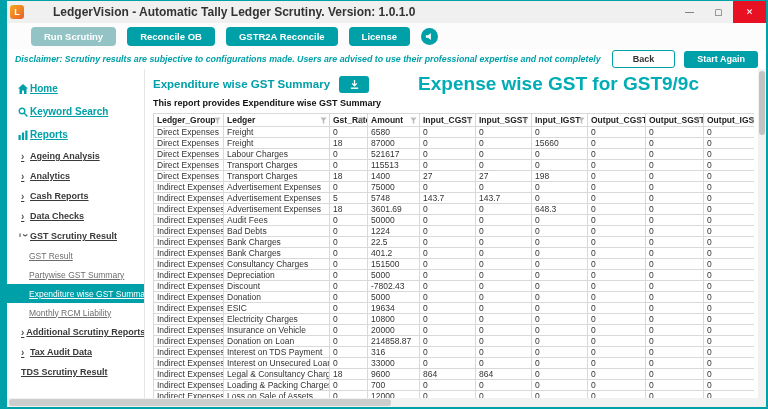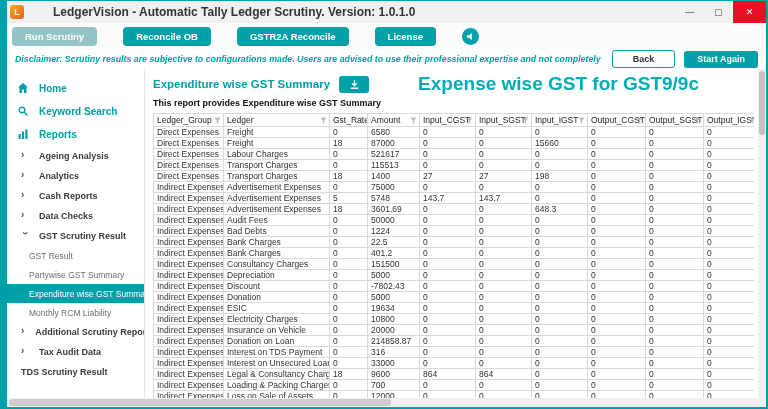--- a/index.html
+++ b/index.html
@@ -14,57 +14,57 @@
   
   .titlebar{flex:0 0 22px;background:#f0f0f0;display:flex;align-items:center;gap:5px;padding-left:3px;}
   .app-icon{width:14px;height:14px;border-radius:3px;flex:0 0 14px;
     background:linear-gradient(135deg,#f6a821 0%,#ef7d25 60%,#e85d2a 100%);
     display:inline-flex;align-items:center;justify-content:center;color:#fff;font-size:9px;font-weight:bold;}
   .title{font-size:12px;font-weight:bold;color:#333;white-space:nowrap;margin-left:24px;}
   .win-controls{margin-left:auto;display:flex;height:100%;align-items:stretch;}
   .win-btn{width:29px;display:flex;align-items:center;justify-content:center;font-size:9px;color:#444;cursor:pointer;}
   .win-btn.close{background:var(--close-red);color:#fff;width:33px;}
   
-  .toolbar{flex:0 0 26px;background:#fcfcfc;display:flex;align-items:center;gap:26px;padding:0 5px;}
+  .toolbar{flex:0 0 26px;background:#fcfcfc;display:flex;align-items:center;gap:11px;padding:0 24px;}
   .tbtn{background:var(--accent);color:#fff;border:none;border-radius:4px;font-size:9.5px;font-weight:bold;
     padding:4px 13px;font-family:inherit;cursor:pointer;white-space:nowrap;}
   .tbtn.disabled{background:var(--disabled);}
   .circle-icon{width:17px;height:17px;border-radius:50%;background:var(--accent);color:#fff;
     display:inline-flex;align-items:center;justify-content:center;font-size:10px;font-weight:bold;cursor:pointer;}
   
   .disc-row{flex:0 0 20px;display:flex;align-items:center;gap:9px;padding:0 8px;background:#fff;}
   .disclaimer{color:var(--accent);font-style:italic;font-weight:bold;font-size:8.8px;flex:1;white-space:nowrap;overflow:hidden;}
   .back-btn{background:#fff;border:1px solid var(--accent);border-radius:3px;color:#333;font-weight:bold;
     font-size:9px;padding:3px 20px;font-family:Liberation Sans, sans-serif;cursor:pointer;}
   .start-btn{background:var(--accent);border:none;border-radius:3px;color:#fff;font-weight:bold;
     font-size:9px;padding:3.5px 13px;font-family:Liberation Sans, sans-serif;cursor:pointer;}
   
   .content{flex:1;display:flex;overflow:hidden;background:#fff;}
   .sidebar{flex:0 0 138px;border-right:1px solid #e6e6e6;padding-top:8px;overflow:hidden;background:#fff;}
-  .sb-item{display:flex;align-items:flex-start;gap:11px;cursor:pointer;white-space:nowrap;overflow:hidden;}
+  .sb-item{display:flex;align-items:flex-end;gap:2px;cursor:pointer;white-space:nowrap;overflow:hidden;text-decoration:underline;}
   .sb-item.lvl0{padding:6px 10px;color:var(--accent);font-weight:bold;font-size:10px;}
   .sb-item.lvl1{padding:5px 8px 5px 14px;color:#3a3a3a;font-weight:bold;font-size:9px;}
   .sb-item.lvl2{padding:4.5px 4px 4.5px 22px;color:#6e6e6e;font-size:8.5px;}
   .sb-item.lvl2.selected{background:var(--accent);color:#fff;}
   .sb-ico{display:inline-flex;color:var(--accent);width:11px;justify-content:center;}
   .chev{display:inline-block;font-size:10px;color:#555;width:7px;line-height:8px;}
   .chev.down{transform:rotate(90deg);}
   
   .main{flex:1;display:flex;flex-direction:column;overflow:hidden;padding:2px 4px 0 8px;}
   .main-header{flex:0 0 26px;display:flex;align-items:center;gap:9px;}
   .report-title{color:var(--accent);font-weight:bold;font-size:11.5px;white-space:nowrap;}
   .download-btn{background:var(--accent);border:none;border-radius:3px;width:30px;height:17px;
     display:inline-flex;align-items:center;justify-content:center;cursor:pointer;padding:0;}
   .big-heading{margin-left:auto;padding-right:55px;color:var(--accent-bright);font-weight:bold;font-size:19px;white-space:nowrap;}
   .subtitle{flex:0 0 13px;font-size:9px;font-weight:bold;color:#111;margin:1px 0 2px;}
   .table-wrap{flex:1;overflow:hidden;}
   table{border-collapse:collapse;table-layout:fixed;width:100%;font-size:8.5px;color:#333;}
   th,td{border:1px solid #d9d9d9;padding:0 3px;height:11px;line-height:10px;overflow:hidden;
     white-space:nowrap;text-align:left;}
-  th{font-weight:normal;color:#222;position:relative;padding-right:25px;height:13px;background:#fff;cursor:pointer;}
+  th{font-weight:bold;color:#222;position:relative;padding-right:25px;height:13px;background:#fff;cursor:pointer;}
   .funnel{position:absolute;right:2px;top:3px;opacity:.65;}
   
   .vscroll{flex:0 0 8px;background:#f1f1f1;position:relative;}
   .vthumb{position:absolute;top:2px;left:1px;width:6px;height:64px;background:#c2c2c2;border-radius:3px;cursor:pointer;}
   .bottombar{flex:0 0 9px;background:#f1f1f1;position:relative;}
   .hthumb{position:absolute;left:2px;top:1px;height:7px;width:382px;background:#cdcdcd;border-radius:3px;cursor:pointer;}
 </style>
 </head>
 <body>
 

